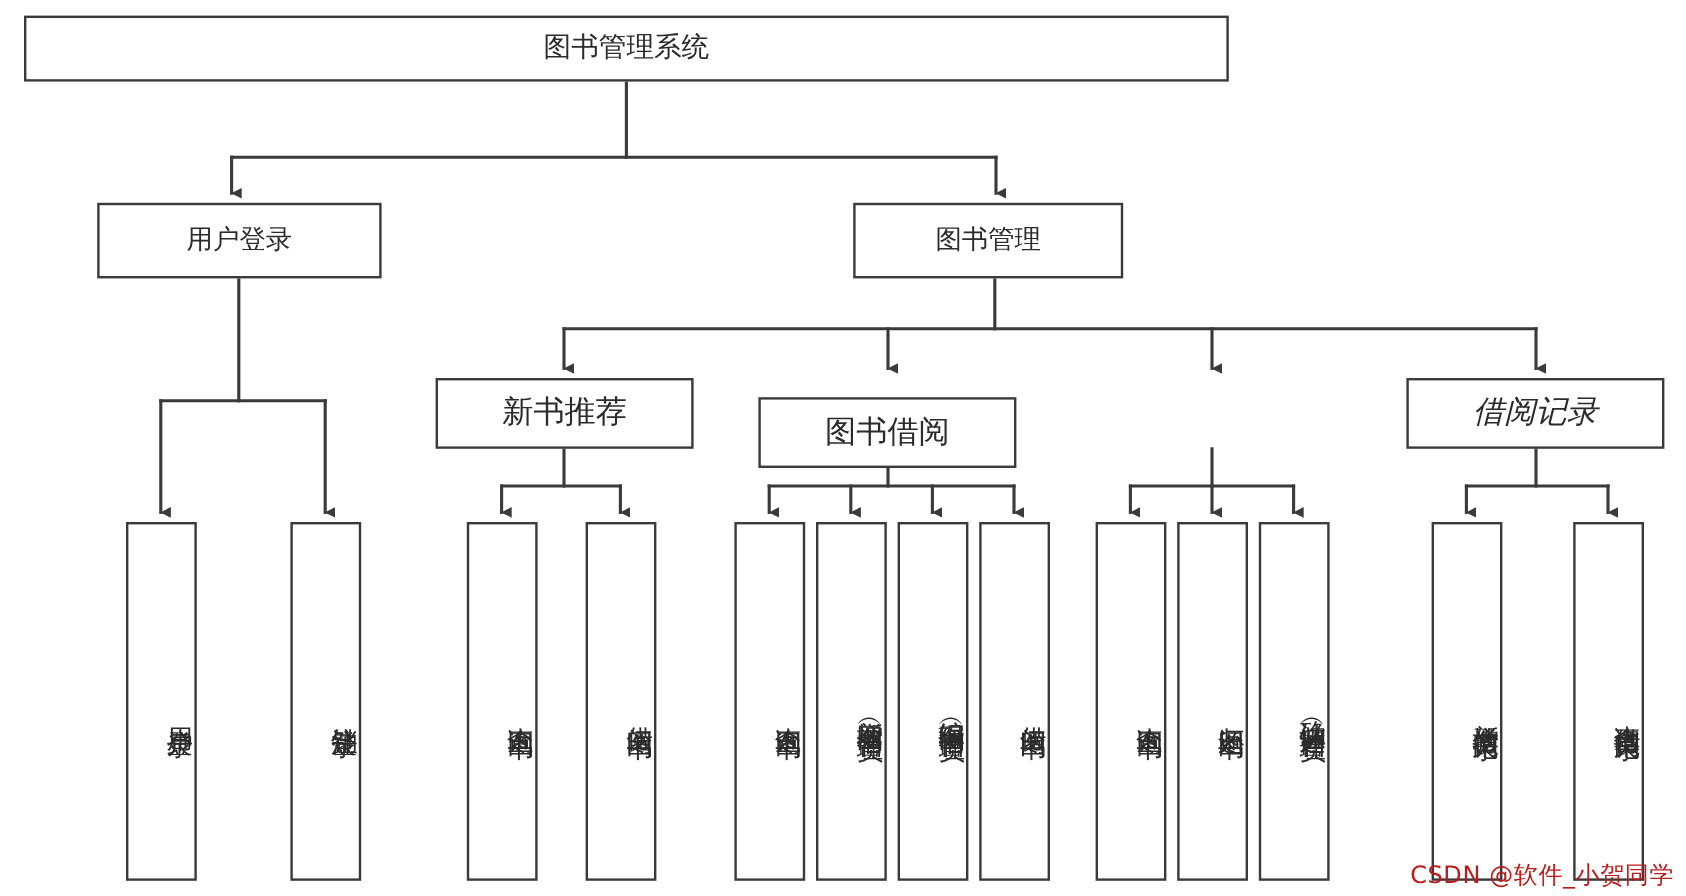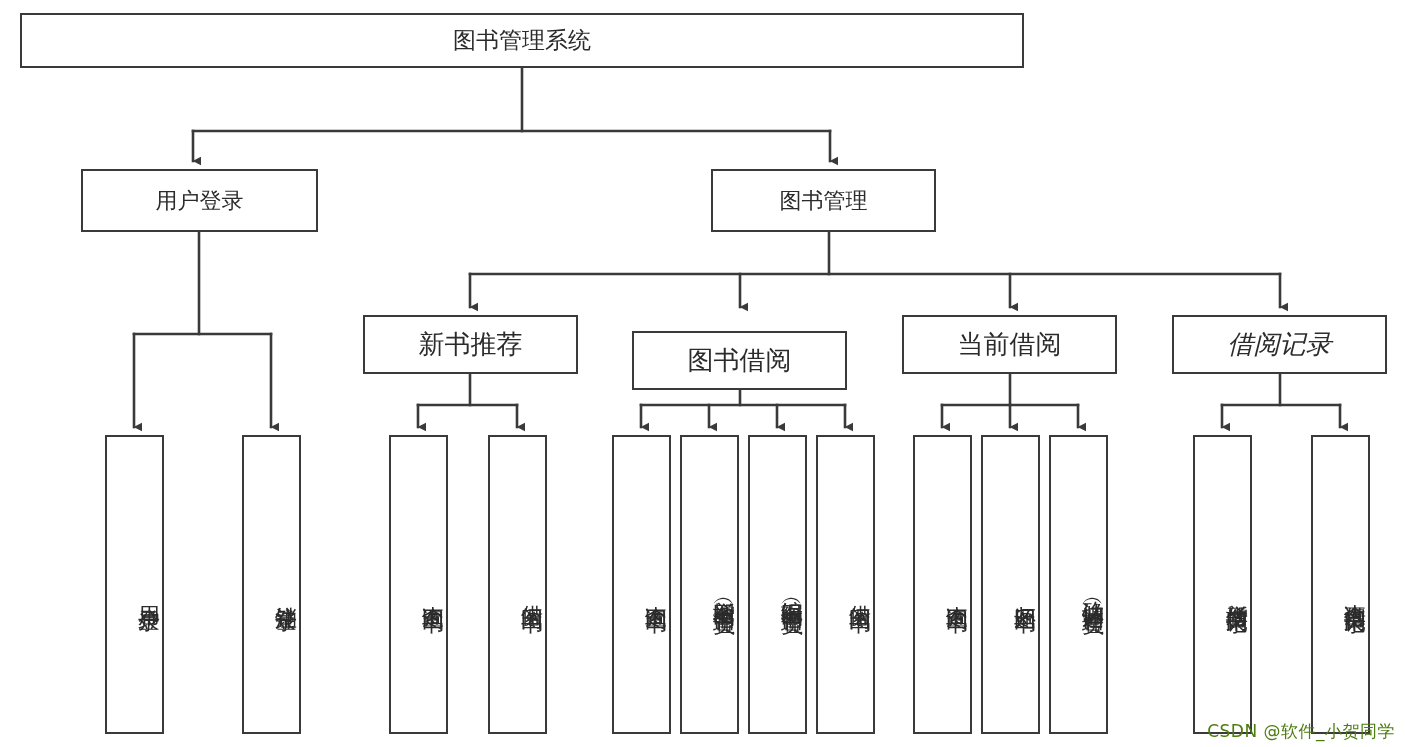--- a/index.html
+++ b/index.html
@@ -53,22 +53,22 @@
     display:block;
     writing-mode:vertical-rl;
     text-orientation:upright;
     letter-spacing:2px;
   }
   
   #watermark{
     position:absolute;
     right:10px;
     bottom:4px;
-    font-size:17px;
-    color:#4d7c0f;
+    font-size:20px;
+    color:#b91c1c;
     letter-spacing:0.5px;
     user-select:none;
   }
 </style>
 </head>
 <body>
 
 <div id="canvas">
 
   <svg id="wires" viewBox="0 0 1405 747" xmlns="http://www.w3.org/2000/svg">
@@ -137,23 +137,20 @@
   </div>
 
   <div class="node lvl2" style="left:363px; top:315px; width:215px; height:59px;">
     <span>新书推荐</span>
   </div>
 
   <div class="node lvl2" style="left:632px; top:331px; width:215px; height:59px;">
     <span>图书借阅</span>
   </div>
 
-  <div class="node lvl2" style="left:902px; top:315px; width:215px; height:59px;">
-    <span>当前借阅</span>
-  </div>
 
   <div class="node lvl2" style="left:1172px; top:315px; width:215px; height:59px;font-style:italic;">
     <span>借阅记录</span>
   </div>
 
   <div class="node leaf" style="left:105px; top:435px; width:59px; height:299px;">
     <span class="txt">用户登录</span>
   </div>
 
   <div class="node leaf" style="left:242px; top:435px; width:59px; height:299px;">

